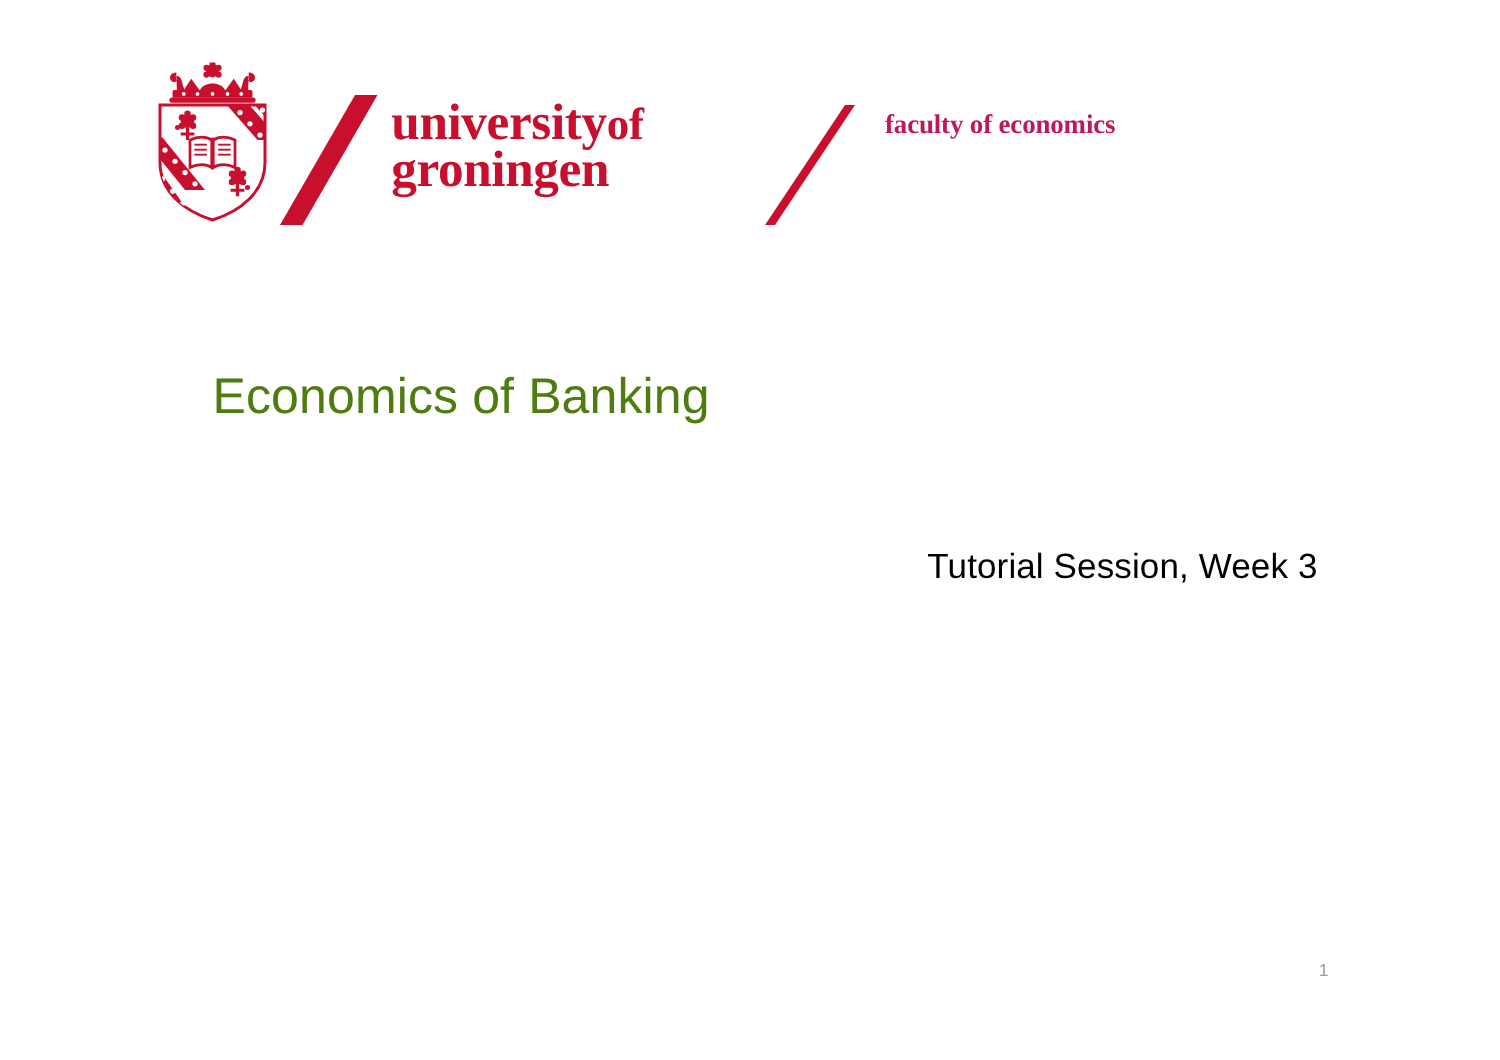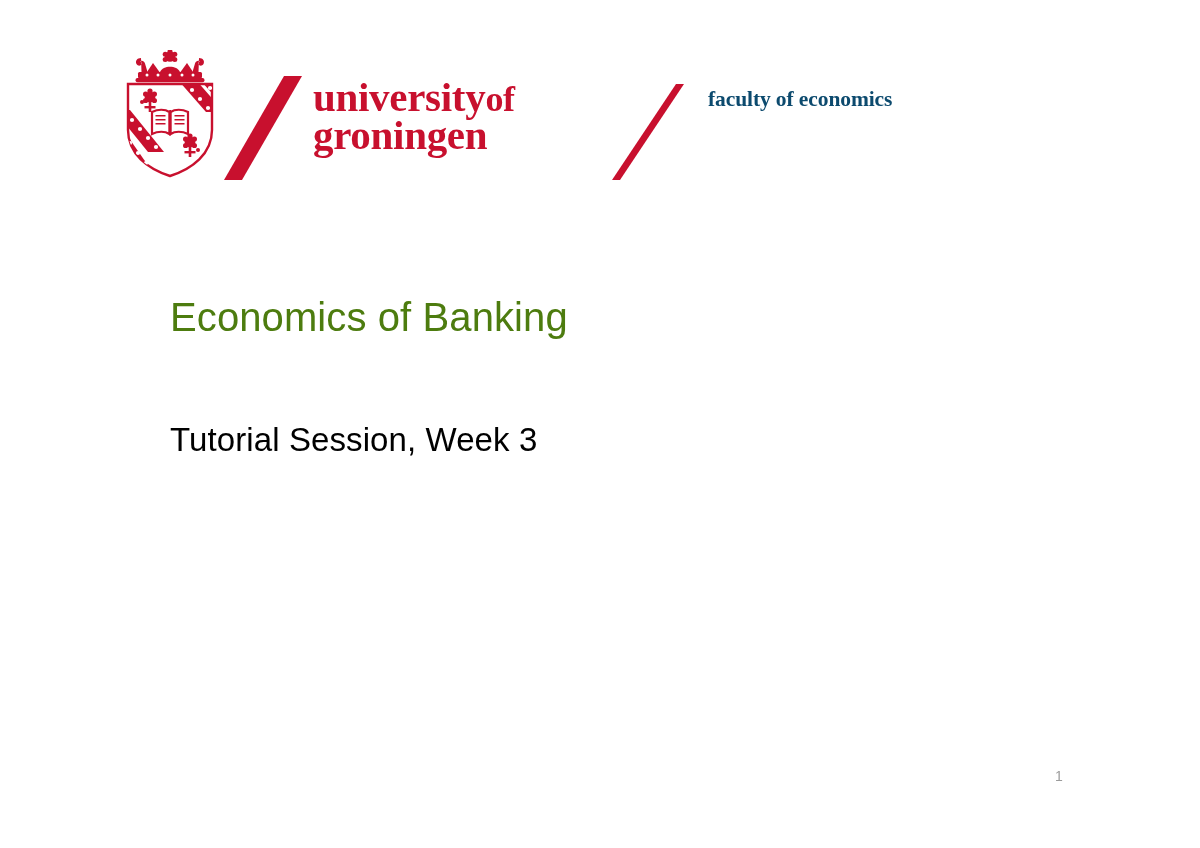--- a/index.html
+++ b/index.html
@@ -75,21 +75,21 @@
 
   .faculty {
     position: absolute;
     left: 708px;
     top: 86px;
     font-family: "Liberation Serif", serif;
     font-weight: bold;
     font-size: 21.5px;
     line-height: 1.26;
     letter-spacing: -0.1px;
-    color: #0c4a6e;
+    color: #be185d;
     white-space: nowrap;
   }
   .faculty .fac-line { display: block; }
 
   
   .title-block {
     position: absolute;
     left: 170px;
     top: 297px;
     width: 900px;
@@ -103,26 +103,27 @@
     letter-spacing: 0.1px;
     margin: 0;
     white-space: nowrap;
   }
   .title-spacer {
     height: 86px;
   }
   .slide-subtitle {
     font-family: "Liberation Sans", sans-serif;
     font-weight: normal;
-    font-size: 33px;
+    font-size: 28px;
     line-height: 1.0;
     color: #000000;
     letter-spacing: 0.1px;
-    margin: 0;
-    white-space: nowrap;
+    margin: 16px;
+    white-space: nowrap;
+    text-align: right;
   }
 
   
   .page-number {
     position: absolute;
     left: 1055px;
     top: 768px;
     width: 40px;
     text-align: left;
     font-family: "Liberation Sans", sans-serif;

